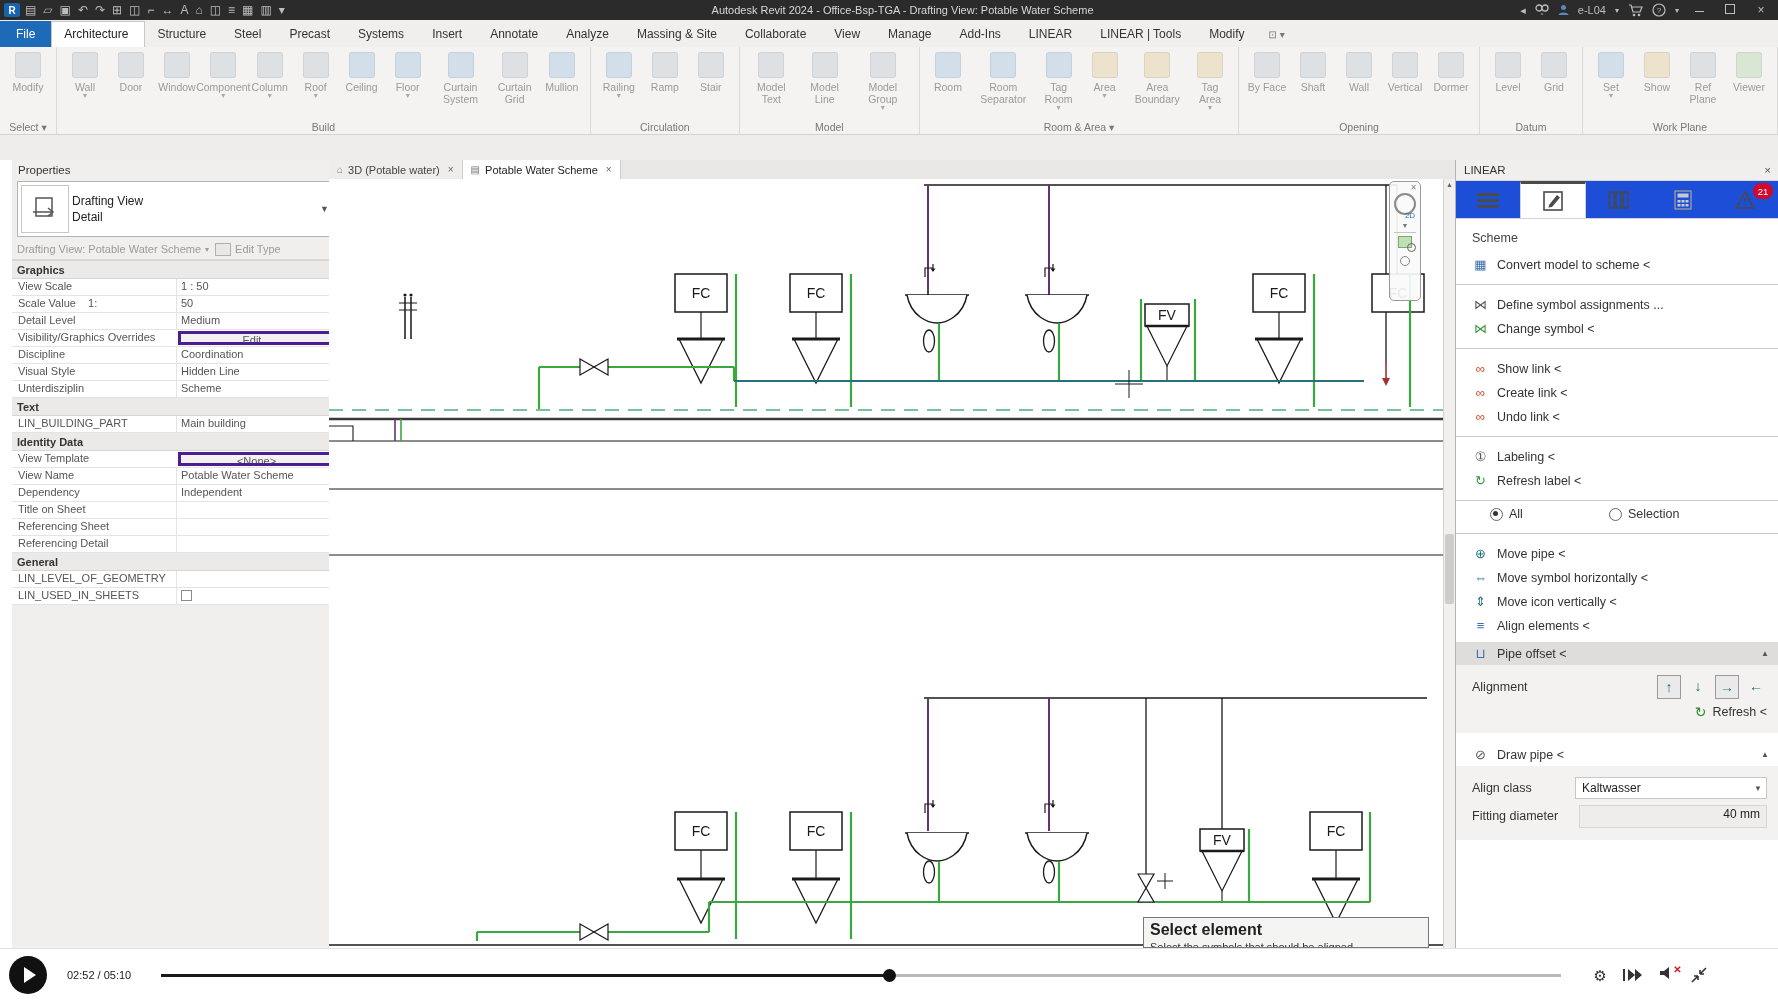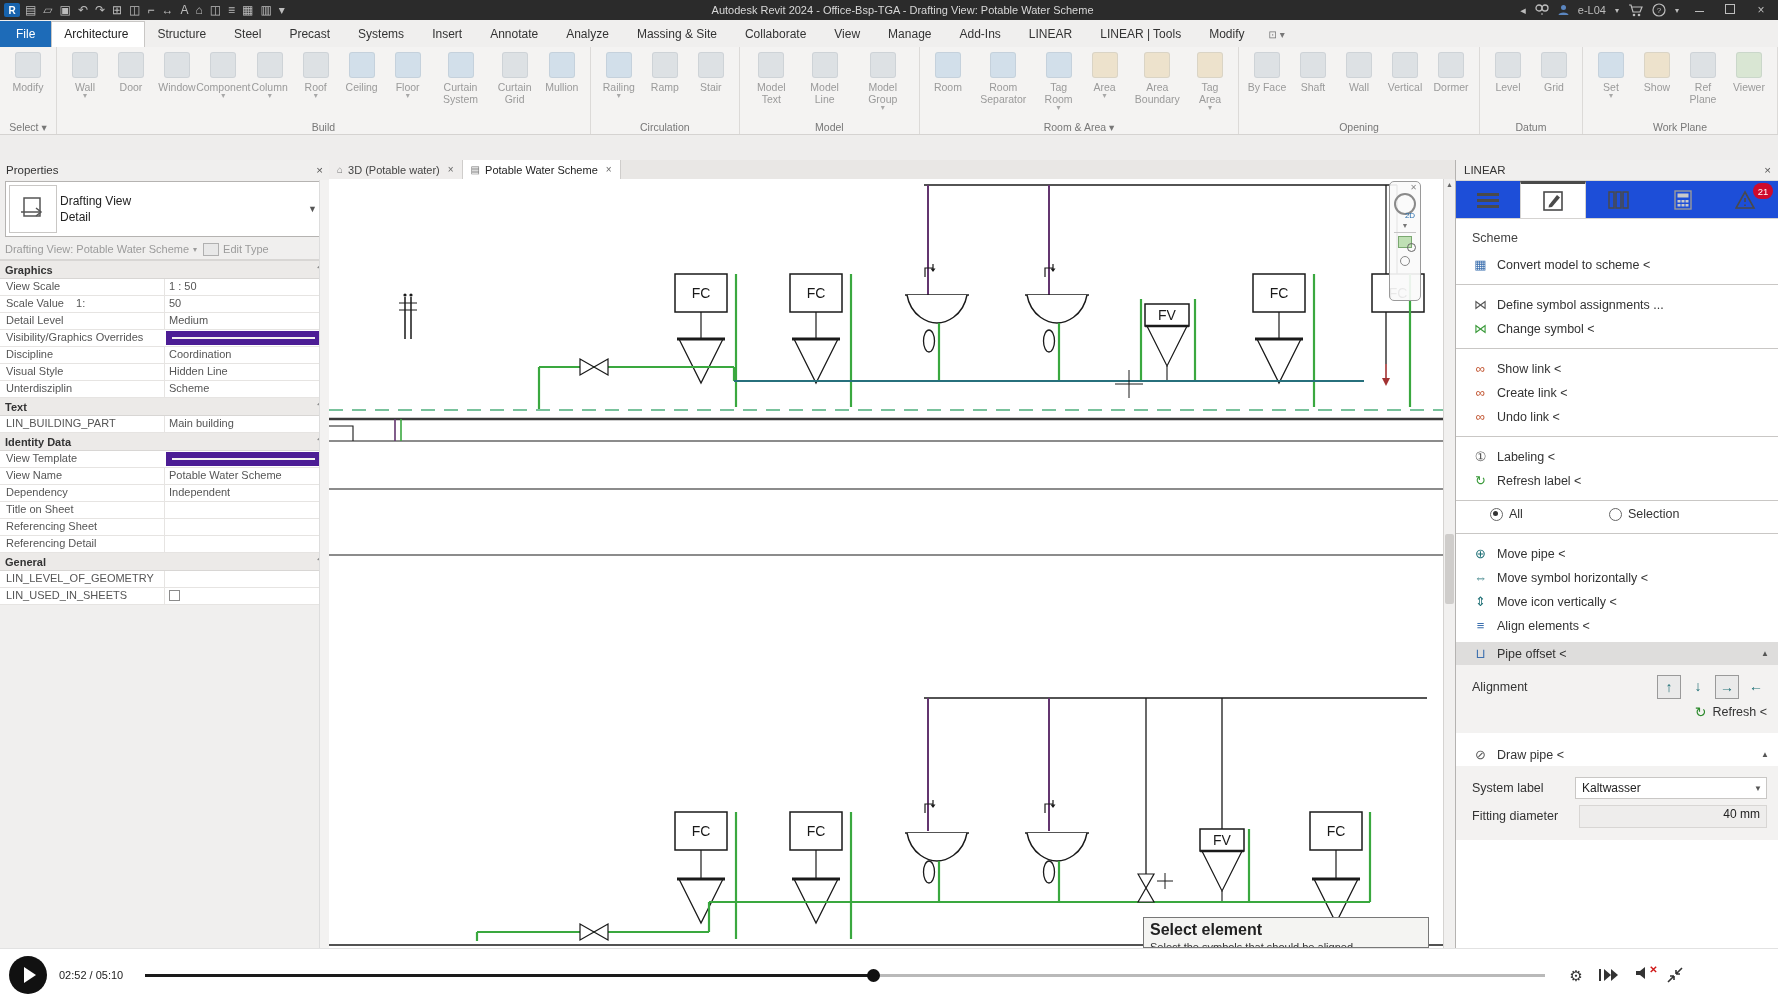--- a/index.html
+++ b/index.html
@@ -24,37 +24,37 @@
   .ribbon{position:absolute;left:0;top:47px;width:1778px;height:87px;background:#f4f3f2;border-bottom:1px solid #d5d3d1;display:flex;}
   .rgroup{position:relative;border-right:1px solid #dcdad8;padding:4px 6px 16px 6px;}
   .rbtns{display:flex;align-items:flex-start;gap:2px;height:66px;}
   .rbtn{display:flex;flex-direction:column;align-items:center;min-width:40px;max-width:62px;padding:1px 2px;}
   .ricon{width:24px;height:24px;border-radius:3px;opacity:.45;border:1px solid rgba(60,80,100,.25);}
   .t-gray{background:#c3ccd5;} .t-blue{background:#a9c8e2;} .t-tan{background:#e6cf9f;} .t-green{background:#b9d8ae;}
   .rlabel{margin-top:3px;font-size:10.5px;line-height:1.15;color:#9a9a9a;text-align:center;white-space:normal;}
   .rarrow{font-size:8px;color:#a8a8a8;line-height:6px;}
   .rgname{position:absolute;left:0;right:0;bottom:1px;text-align:center;font-size:10.5px;color:#777;}
   
-  .props{position:absolute;left:0;top:160px;width:329px;height:840px;background:#f0efee;border-right:1px solid #b9b7b5;font-size:11px;color:#444;}
+  .props{position:absolute;left:12px;top:160px;width:329px;height:840px;background:#f0efee;border-right:1px solid #b9b7b5;font-size:11px;color:#444;}
   .ph{height:19px;display:flex;align-items:center;padding:0 6px;font-size:11.5px;color:#333;}
   .ph .x{margin-left:auto;color:#555;}
   .ptype{margin:2px 5px;height:54px;background:#fff;border:1px solid #b5b3b1;display:flex;align-items:center;}
   .ptype-icon{width:46px;height:46px;border:1px solid #c9c7c5;margin:3px;display:flex;align-items:center;justify-content:center;}
   .ptype-text{font-size:12px;color:#222;line-height:1.35;}
   .ptype-caret{margin-left:auto;margin-right:6px;color:#555;font-size:9px;}
   .pinst{display:flex;align-items:center;height:20px;padding:0 5px;color:#9b9b9b;border-bottom:1px solid #d8d6d4;}
   .pinst .caret{font-size:8px;margin:0 6px 0 4px;}
   .pinst .et-ic{width:14px;height:11px;border:1px solid #b0b0b0;background:#e8e8e8;margin-right:4px;}
   .pgrid{background:#fef9c3;border-top:1px solid #d8d6d4;}
   .psec-h{height:17px;background:#eceae8;border-bottom:1px solid #d8d6d4;display:flex;align-items:center;padding:0 5px;font-weight:bold;color:#333;}
   .psec-caret{margin-left:auto;color:#888;font-size:10px;}
   .prow{display:flex;height:16px;border-bottom:1px solid #e6e4e2;background:#fff;}
   .plab{width:158px;padding:1px 0 0 6px;color:#555;white-space:nowrap;overflow:hidden;}
   .pval{flex:1;border-left:1px solid #e6e4e2;padding:1px 2px 0 4px;color:#555;white-space:nowrap;overflow:hidden;}
-  .pval.pbtn{margin:1px 8px 1px 2px;border:6px solid #4c1d95;background:#f2f1f0;text-align:center;padding-top:0;}
+  .pval.pbtn{margin:1px 8px 1px 2px;border:3px solid #4c1d95;background:#f2f1f0;text-align:center;padding-top:0;}
   .pval.pchk::before{content:"";display:inline-block;width:9px;height:9px;border:1px solid #8b8b8b;background:#fff;margin-top:1px;}
   .pscroll{position:absolute;right:0;top:20px;width:9px;bottom:0;background:#f3f2f1;border-left:1px solid #ddd;}
   
   .vtabs{position:absolute;left:329px;top:160px;width:1126px;height:19px;background:#e9e7e5;display:flex;border-bottom:1px solid #c9c7c5;}
   .vtab{display:flex;align-items:center;gap:5px;padding:0 8px;font-size:11px;color:#444;border-right:1px solid #cfcdcb;background:#efedec;}
   .vtab.active{background:#fff;color:#222;}
   .vtab .vx{color:#666;font-size:10px;margin-left:3px;}
   .vtab .vic{font-size:10px;color:#777;}
   .canvas{position:absolute;left:329px;top:179px;width:1126px;height:769px;background:#fff;overflow:hidden;}
   svg.draw{position:absolute;left:0;top:0;}
@@ -102,21 +102,21 @@
   .finput{width:180px;height:20px;background:#fff;border:1px solid #c9c7c5;text-align:right;padding:1px 6px 0 0;font-size:12px;color:#222;}
   .finput.gray{background:#eeedec;border-color:#d8d6d4;}
   .fselect{width:180px;height:20px;background:#fff;border:1px solid #c9c7c5;display:flex;align-items:center;padding:0 4px 0 6px;font-size:12px;color:#222;}
   .fselect .sc{margin-left:auto;font-size:8px;color:#555;}
   .albtns{display:flex;gap:6px;margin-left:auto;}
   .alb{width:22px;height:22px;display:flex;align-items:center;justify-content:center;color:#1e6f75;font-size:14px;}
   .alb.sel{border:1px solid #9a9a9a;background:#eaeaea;}
   .lrefresh{display:flex;justify-content:flex-end;align-items:center;gap:6px;height:22px;color:#333;}
   .lrefresh .g{color:#2d8a2d;font-size:14px;}
   
-  .plyr{position:absolute;left:0;top:948px;width:1778px;height:52px;background:#fff;border-top:1px solid #e2e2e2;display:flex;align-items:center;}
+  .plyr{position:absolute;left:0;top:948px;width:1778px;height:52px;background:#fff;border-top:1px solid #e2e2e2;display:flex;align-items:center;gap:8px;}
   .playbtn{width:38px;height:38px;border-radius:50%;background:#111;margin-left:9px;display:flex;align-items:center;justify-content:center;}
   .playbtn .tri{width:0;height:0;border-left:12px solid #fff;border-top:8px solid transparent;border-bottom:8px solid transparent;margin-left:4px;}
   .ptime{font-size:11px;color:#222;margin-left:12px;white-space:nowrap;}
   .ptrack{position:relative;height:3px;background:#b9b9b9;flex:1;margin:0 24px 0 22px;max-width:1400px;}
   .pfill{position:absolute;left:0;top:0;height:3px;background:#1a1a1a;width:52%;}
   .phandle{position:absolute;left:52%;top:-5px;width:13px;height:13px;border-radius:50%;background:#111;margin-left:-6px;}
   .picons{display:flex;align-items:center;gap:16px;margin-right:16px;color:#333;}
   .pic{font-size:15px;line-height:15px;}
   .gap-strip{position:absolute;left:0;top:135px;width:1778px;height:25px;background:#eeedec;}
   .speaker{position:relative;display:inline-block;}
@@ -963,21 +963,21 @@
         </div>
       </div>
 
       <div class="lhdr">
         <span class="li-ic c-dark">⊘</span>
         <span>Draw pipe &lt;</span>
         <span class="caret">▲</span>
       </div>
       <div class="lsub">
         <div class="lfield">
-          <span class="flab">System label</span>
+          <span class="flab">Align class</span>
           <span class="fselect">
             <span>Kaltwasser</span>
             <span class="sc">▼</span>
           </span>
         </div>
         <div class="lfield">
           <span class="flab">Fitting diameter</span>
           <span class="finput gray">40 mm</span>
         </div>
       </div>

